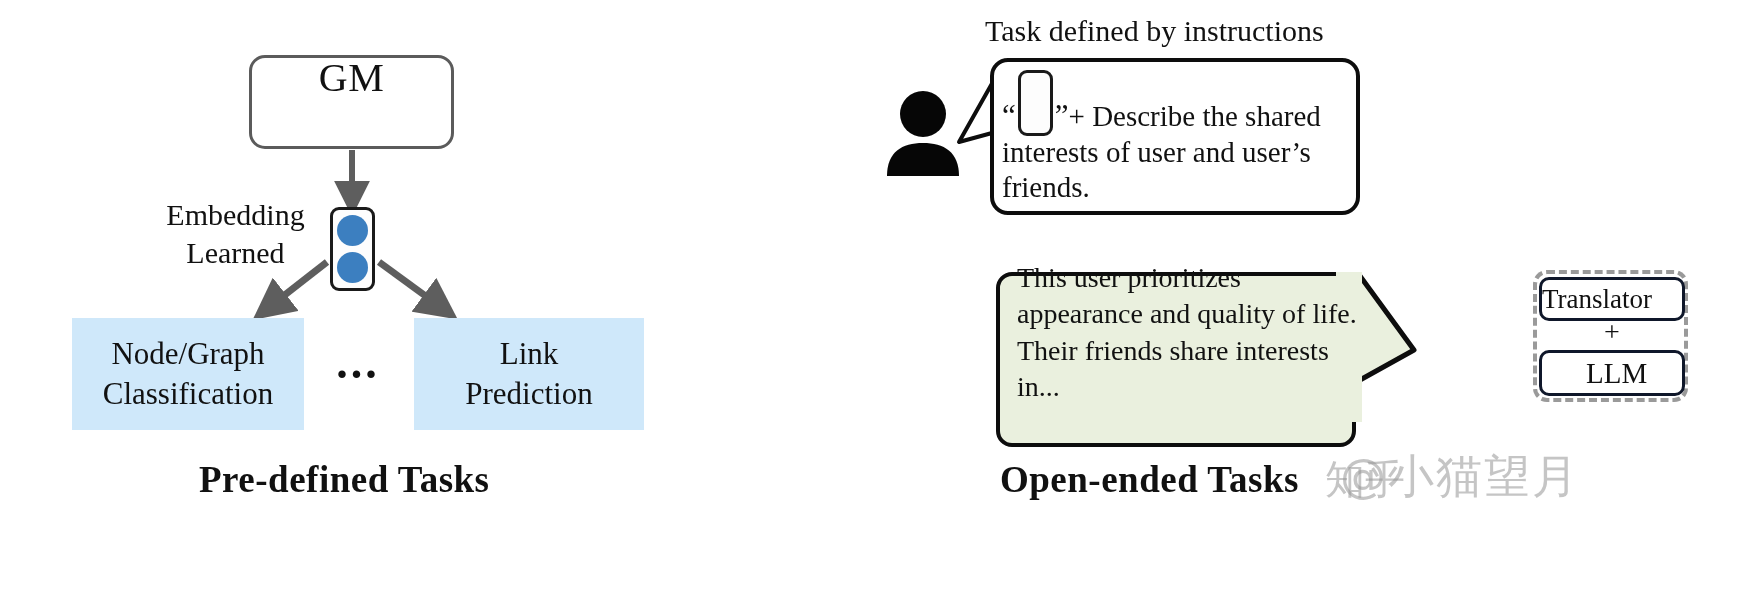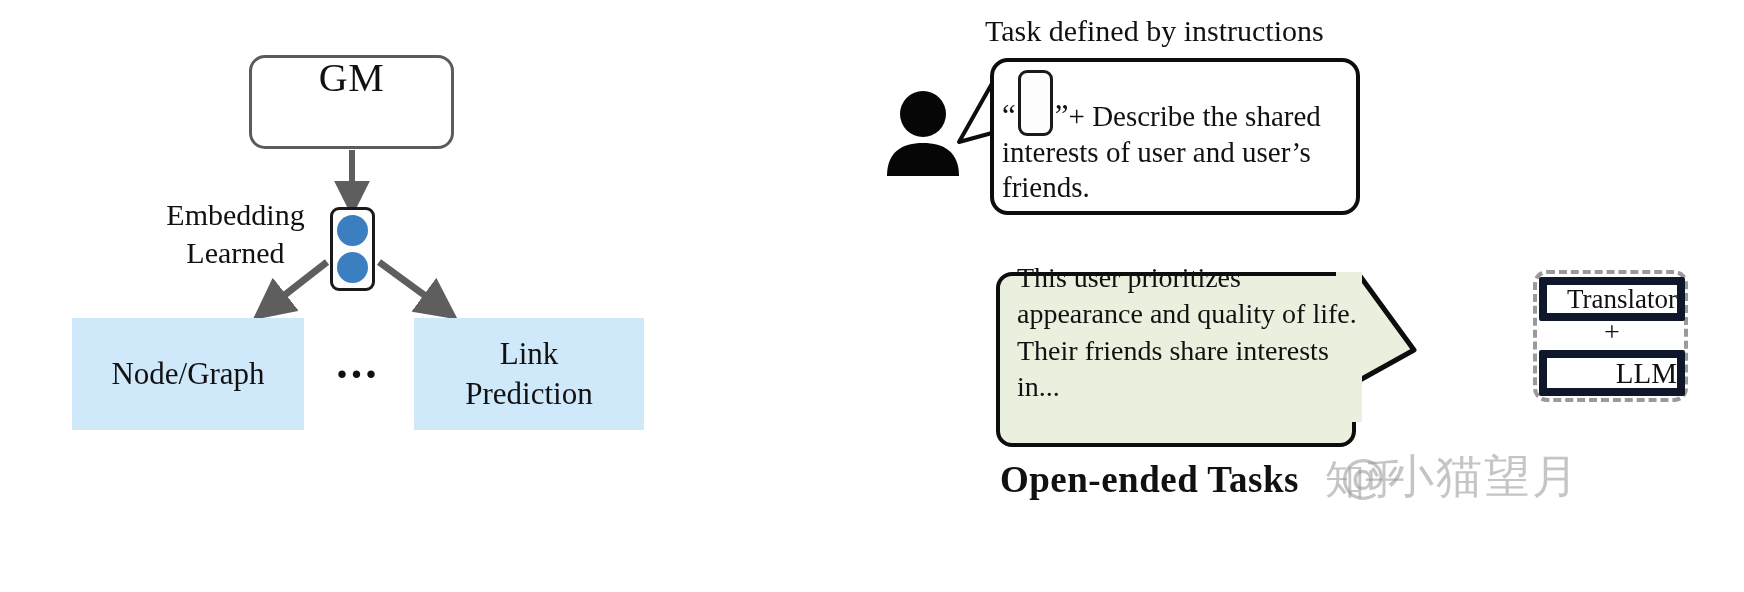--- a/index.html
+++ b/index.html
@@ -205,27 +205,27 @@
     top: 270px;
     width: 155px;
     height: 132px;
     border: 4px dashed #9a9a9a;
     border-radius: 14px;
     box-sizing: border-box;
     background: #ffffff;
   }
   .inner-box {
     position: absolute;
-    border: 8px solid #0f172a;
-    border-radius: 2px;
+    border: 3px solid #0f172a;
+    border-radius: 10px;
     background: #ffffff;
     box-sizing: border-box;
     display: flex;
     align-items: center;
-    justify-content: flex-end;
+    justify-content: flex-start;
     font-size: 27px;
     white-space: nowrap;
   }
   #translator-box {
     left: 1539px;
     top: 277px;
     width: 146px;
     height: 44px;
   }
   #llm-box {
@@ -296,32 +296,34 @@
   </div>
 
   <div class="token-pill" id="embedding-pill">
     <span class="dot"></span>
     <span class="dot"></span>
   </div>
 
   <div class="task-box" id="node-graph-classification">
     <div>
       <div>Node/Graph</div>
+      <div>Classification</div>
     </div>
   </div>
 
   <div class="ellipsis-dots">...</div>
 
   <div class="task-box" id="link-prediction">
     <div>
       <div>Link</div>
       <div>Prediction</div>
     </div>
   </div>
 
+  <div class="panel-caption" id="caption-left">Pre-defined Tasks</div>
 
   <div class="instructions-title">Task defined by instructions</div>
 
   <svg class="person-icon" viewBox="0 0 76 86">
     <circle cx="38" cy="24" r="23" fill="#060606"></circle>
     <path d="M2,86 C2,62 17,53 38,53 C59,53 74,62 74,86 Z" fill="#060606"></path>
   </svg>
 
   <svg class="tail" style="left:945px;top:52px;width:430px;height:175px;">
     <path d="M58,12 L14,90 L58,78" fill="#ffffff" stroke="#0d0d0d" stroke-width="4" stroke-linejoin="round"></path>

